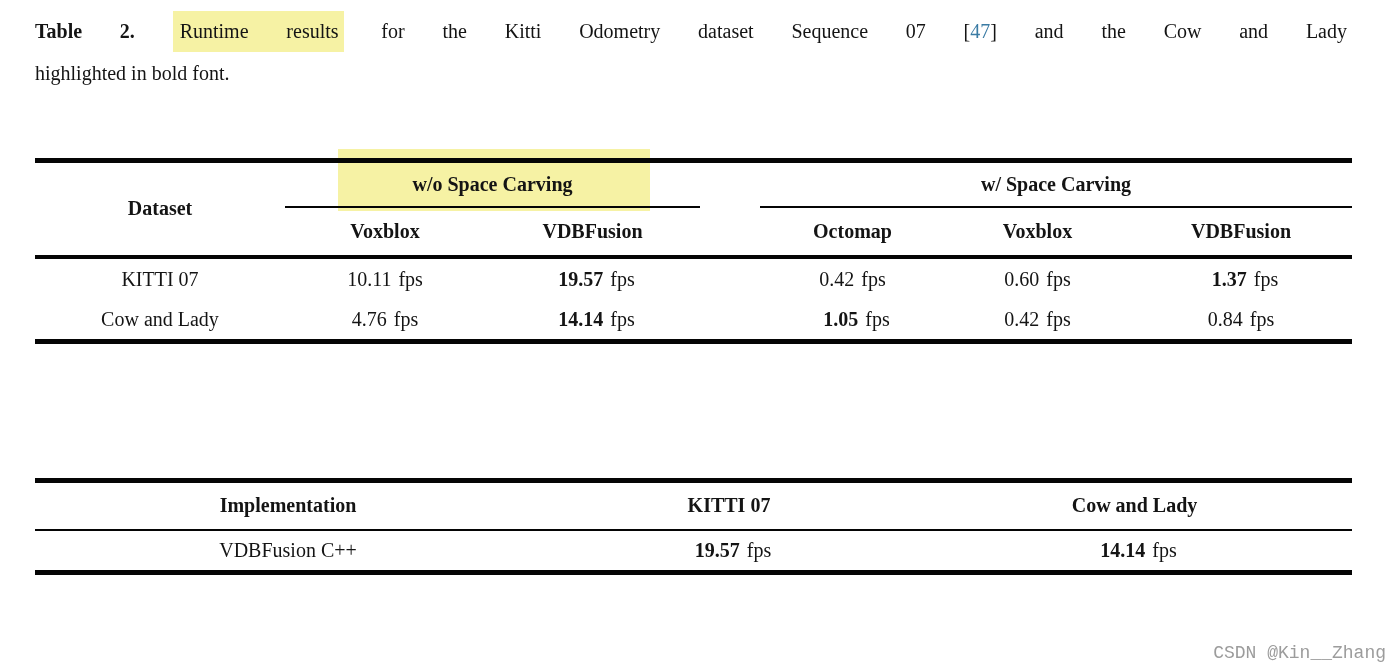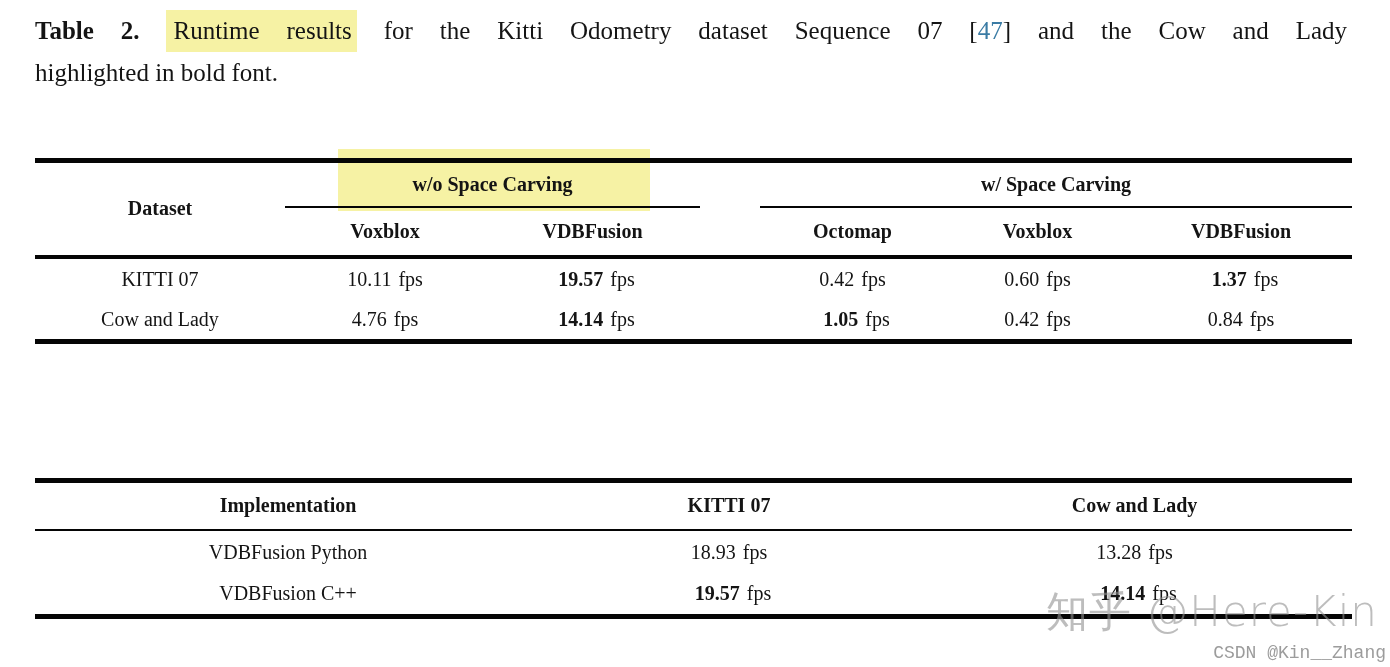--- a/index.html
+++ b/index.html
@@ -5,21 +5,21 @@
   :root{
     --highlight:#f6f2a4; --citation:#3a7ba4; --text:#141414;
     --wm-large:rgba(145,145,145,0.6); --wm-small:#9c9c9c; --rule:#050505;
   }
   *{margin:0;padding:0;box-sizing:border-box;}
   html,body{background:#ffffff;}
   .page{position:relative;width:1390px;height:667px;background:#ffffff;overflow:hidden;
         font-family:"Liberation Serif","DejaVu Serif",serif;color:var(--text);}
 
   
-  .caption{position:absolute;left:35px;width:1312px;font-size:25px;}
+  .caption{position:absolute;left:35px;width:1312px;font-size:20px;}
   .cap-line{height:42px;line-height:42px;white-space:nowrap;}
   .cap-line.just{text-align:justify;text-align-last:justify;white-space:normal;overflow:hidden;}
   .cap-label{font-weight:bold;}
   .cite{color:var(--citation);text-decoration:none;cursor:pointer;}
   .hl-inline{background:var(--highlight);padding:9px 5px 11px 7px;}
 
   
   .hl-block{position:absolute;left:338px;top:149px;width:312px;height:62px;
             background:var(--highlight);z-index:0;}
 
@@ -125,30 +125,24 @@
           <col style="width:435px">
       </colgroup>
       <thead>
         <tr class="colhead-row">
           <th>Implementation</th>
           <th>KITTI 07</th>
           <th>Cow and Lady</th>
         </tr>
       </thead>
       <tbody>
-        <tr class="r1">
-          <td>VDBFusion Python</td>
-          <td><span class="num">18.93</span><span class="unit">fps</span></td>
-          <td><span class="num">13.28</span><span class="unit">fps</span></td>
-        </tr>
         <tr class="r2">
           <td>VDBFusion C++</td>
           <td><span class="num b">19.57</span><span class="unit">fps</span></td>
           <td><span class="num b">14.14</span><span class="unit">fps</span></td>
         </tr>
       </tbody>
     </table>
   </div>
 
-  <div class="wm-zhihu">知乎 @Here-Kin</div>
   <div class="wm-csdn">CSDN @Kin__Zhang</div>
 
 </div>
 
 </body></html>

